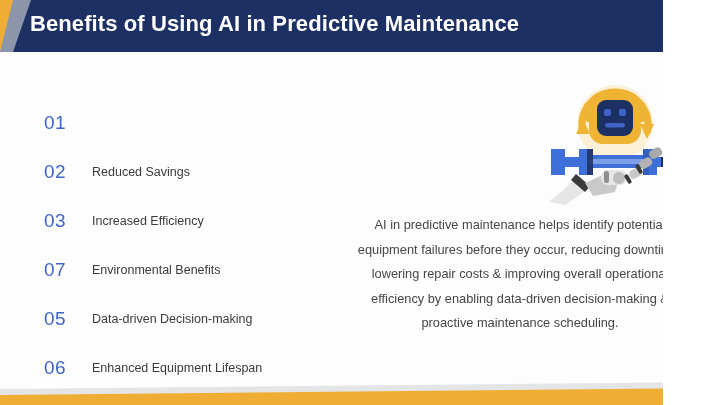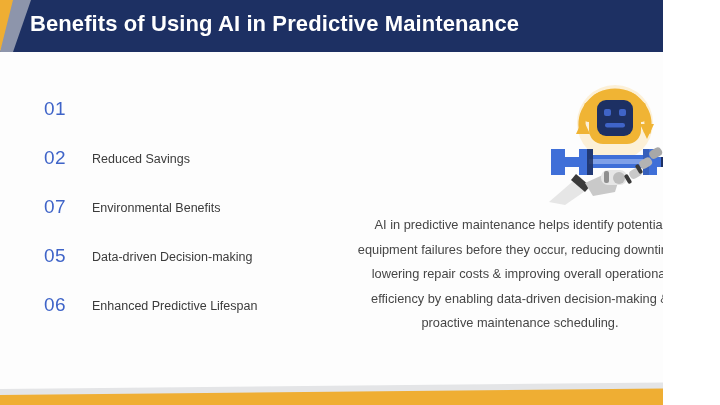--- a/index.html
+++ b/index.html
@@ -62,21 +62,21 @@
   .list-col {
     position: absolute;
     left: 44px;
     top: 84px;
     width: 300px;
   }
   .list-item {
     position: relative;
     height: 49px;
     display: flex;
-    align-items: center;
+    align-items: flex-end;
   }
   .item-num {
     width: 48px;
     flex: 0 0 48px;
     font-size: 19px;
     color: #3f64c8;
     letter-spacing: 0.5px;
     line-height: 20px;
   }
   .item-label {
@@ -142,34 +142,38 @@
 
     <div class="list-item">
       <span class="item-num">01</span>
     </div>
 
     <div class="list-item">
       <span class="item-num">02</span>
       <span class="item-label">Reduced Savings</span>
     </div>
 
+    <div class="list-item">
+      <span class="item-num">03</span>
+      <span class="item-label">Increased Efficiency</span>
+    </div>
 
     <div class="list-item">
       <span class="item-num">07</span>
       <span class="item-label">Environmental Benefits</span>
     </div>
 
     <div class="list-item">
       <span class="item-num">05</span>
       <span class="item-label">Data-driven Decision-making</span>
     </div>
 
     <div class="list-item">
       <span class="item-num">06</span>
-      <span class="item-label">Enhanced Predictive Lifespan</span>
+      <span class="item-label">Enhanced Equipment Lifespan</span>
     </div>
 
   </div>
 
   <div class="illustration">
     <svg width="150" height="135" viewBox="0 0 150 135" xmlns="http://www.w3.org/2000/svg">
 
       <circle cx="72" cy="48" r="38" fill="#fcf0d7"></circle>
 
       <g>

